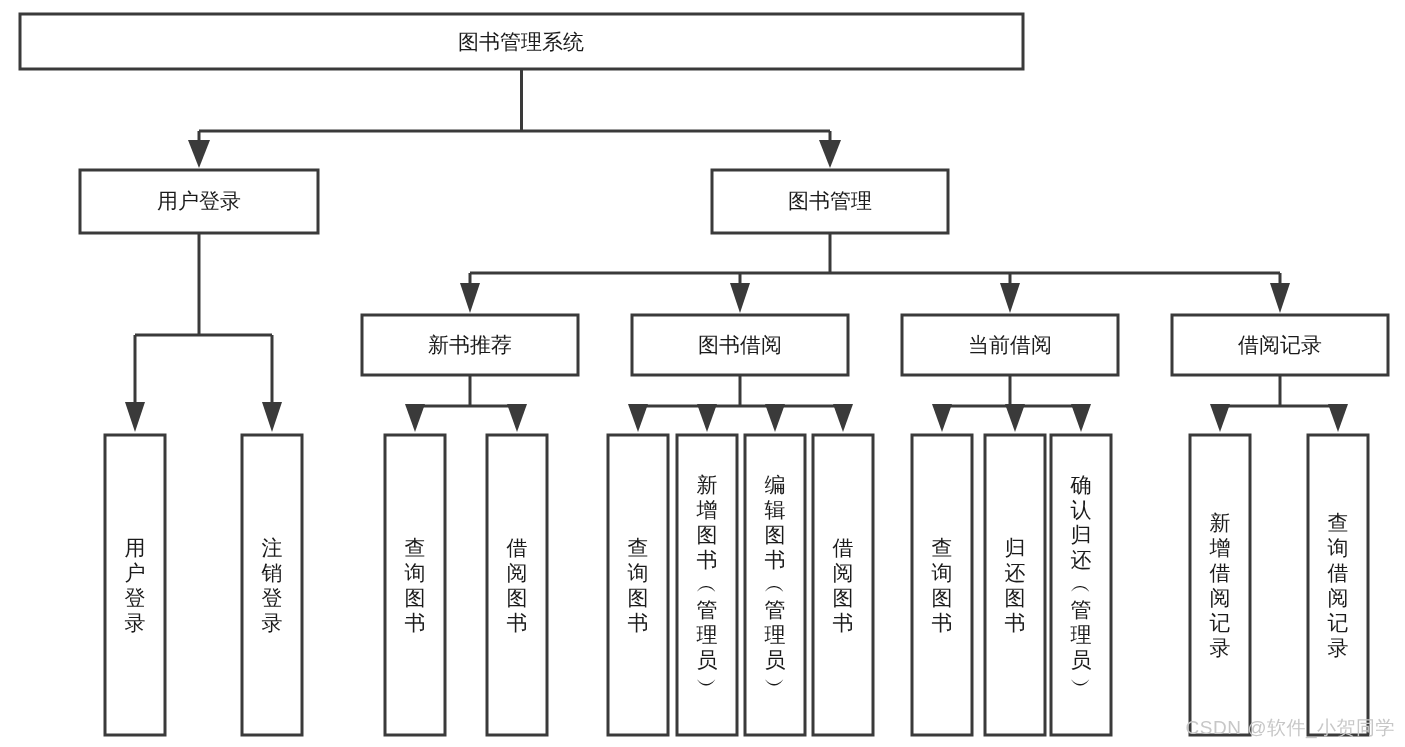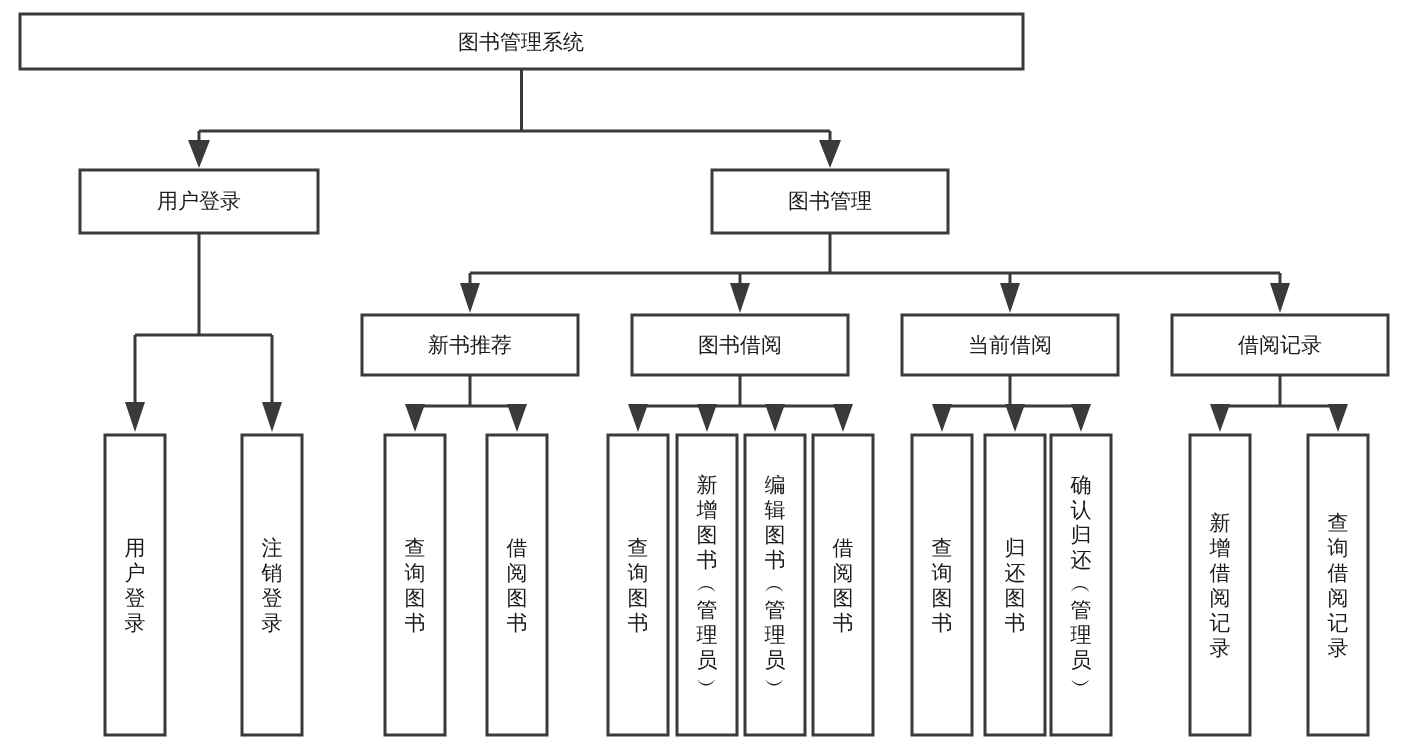--- a/index.html
+++ b/index.html
@@ -205,13 +205,14 @@
         <rect class="node-box" x="1190" y="435" width="60" height="300"></rect>
         <text class="node-label-v" x="1220" y="529.5"><tspan x="1220">新</tspan><tspan x="1220" dy="25">增</tspan><tspan x="1220" dy="25">借</tspan><tspan x="1220" dy="25">阅</tspan><tspan x="1220" dy="25">记</tspan><tspan x="1220" dy="25">录</tspan></text>
       </g>
       <g>
         <rect class="node-box" x="1308" y="435" width="60" height="300"></rect>
         <text class="node-label-v" x="1338" y="529.5"><tspan x="1338">查</tspan><tspan x="1338" dy="25">询</tspan><tspan x="1338" dy="25">借</tspan><tspan x="1338" dy="25">阅</tspan><tspan x="1338" dy="25">记</tspan><tspan x="1338" dy="25">录</tspan></text>
       </g>
     </g>
   </svg>
 
+  <div class="watermark">CSDN @软件_小贺同学</div>
 </div>
 
 </body></html>

